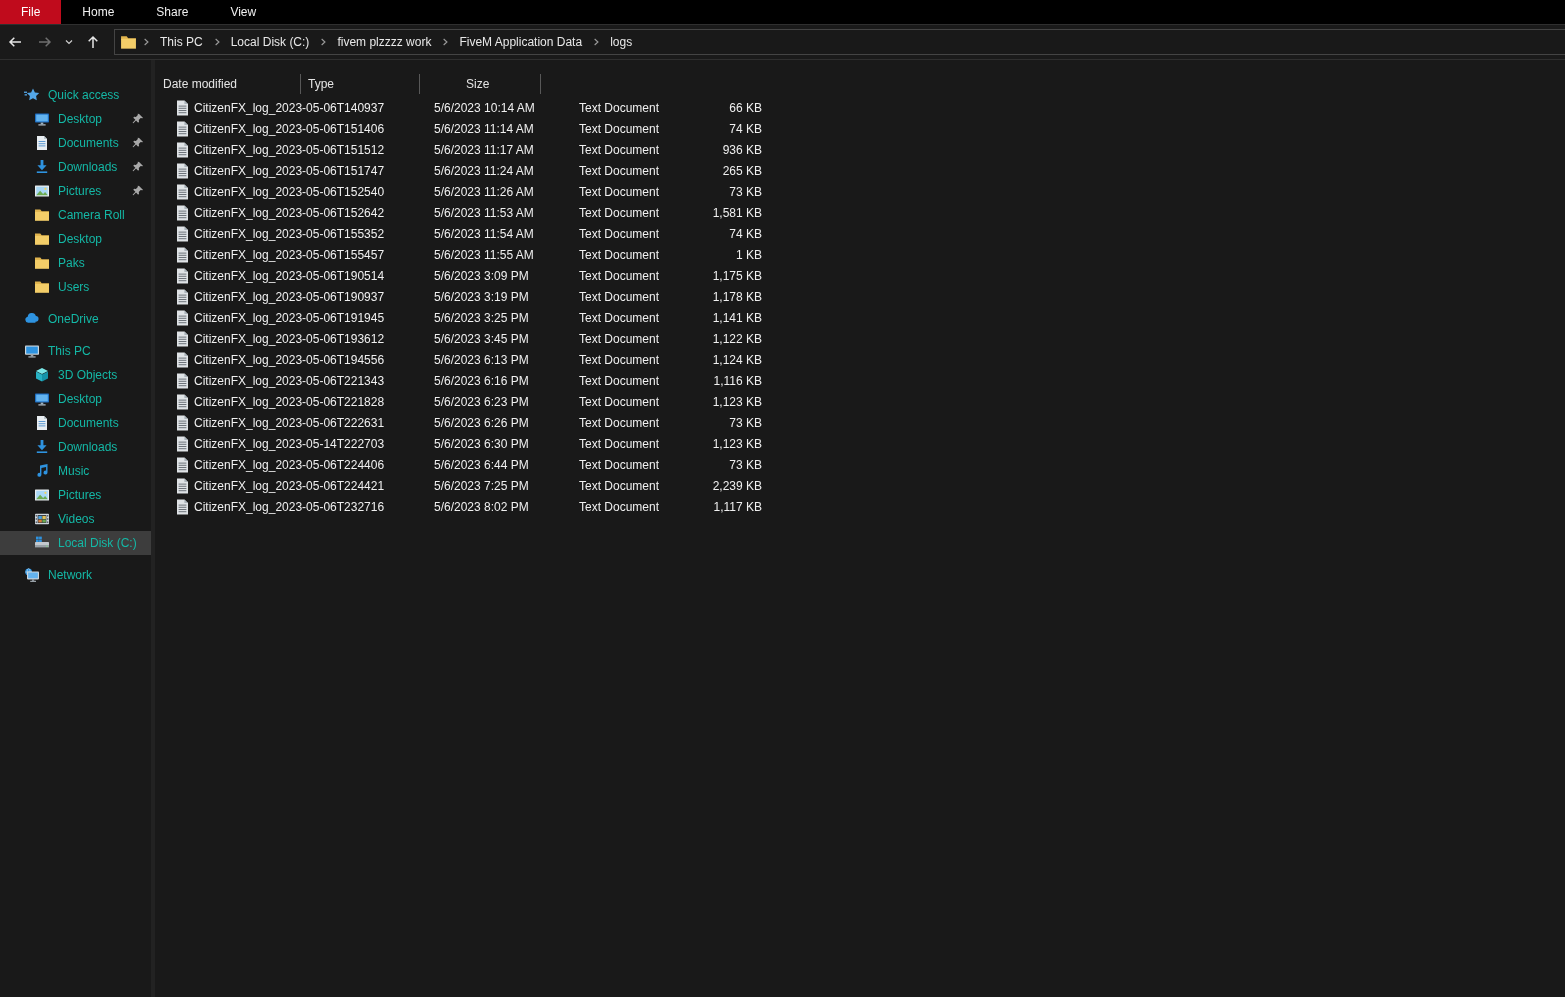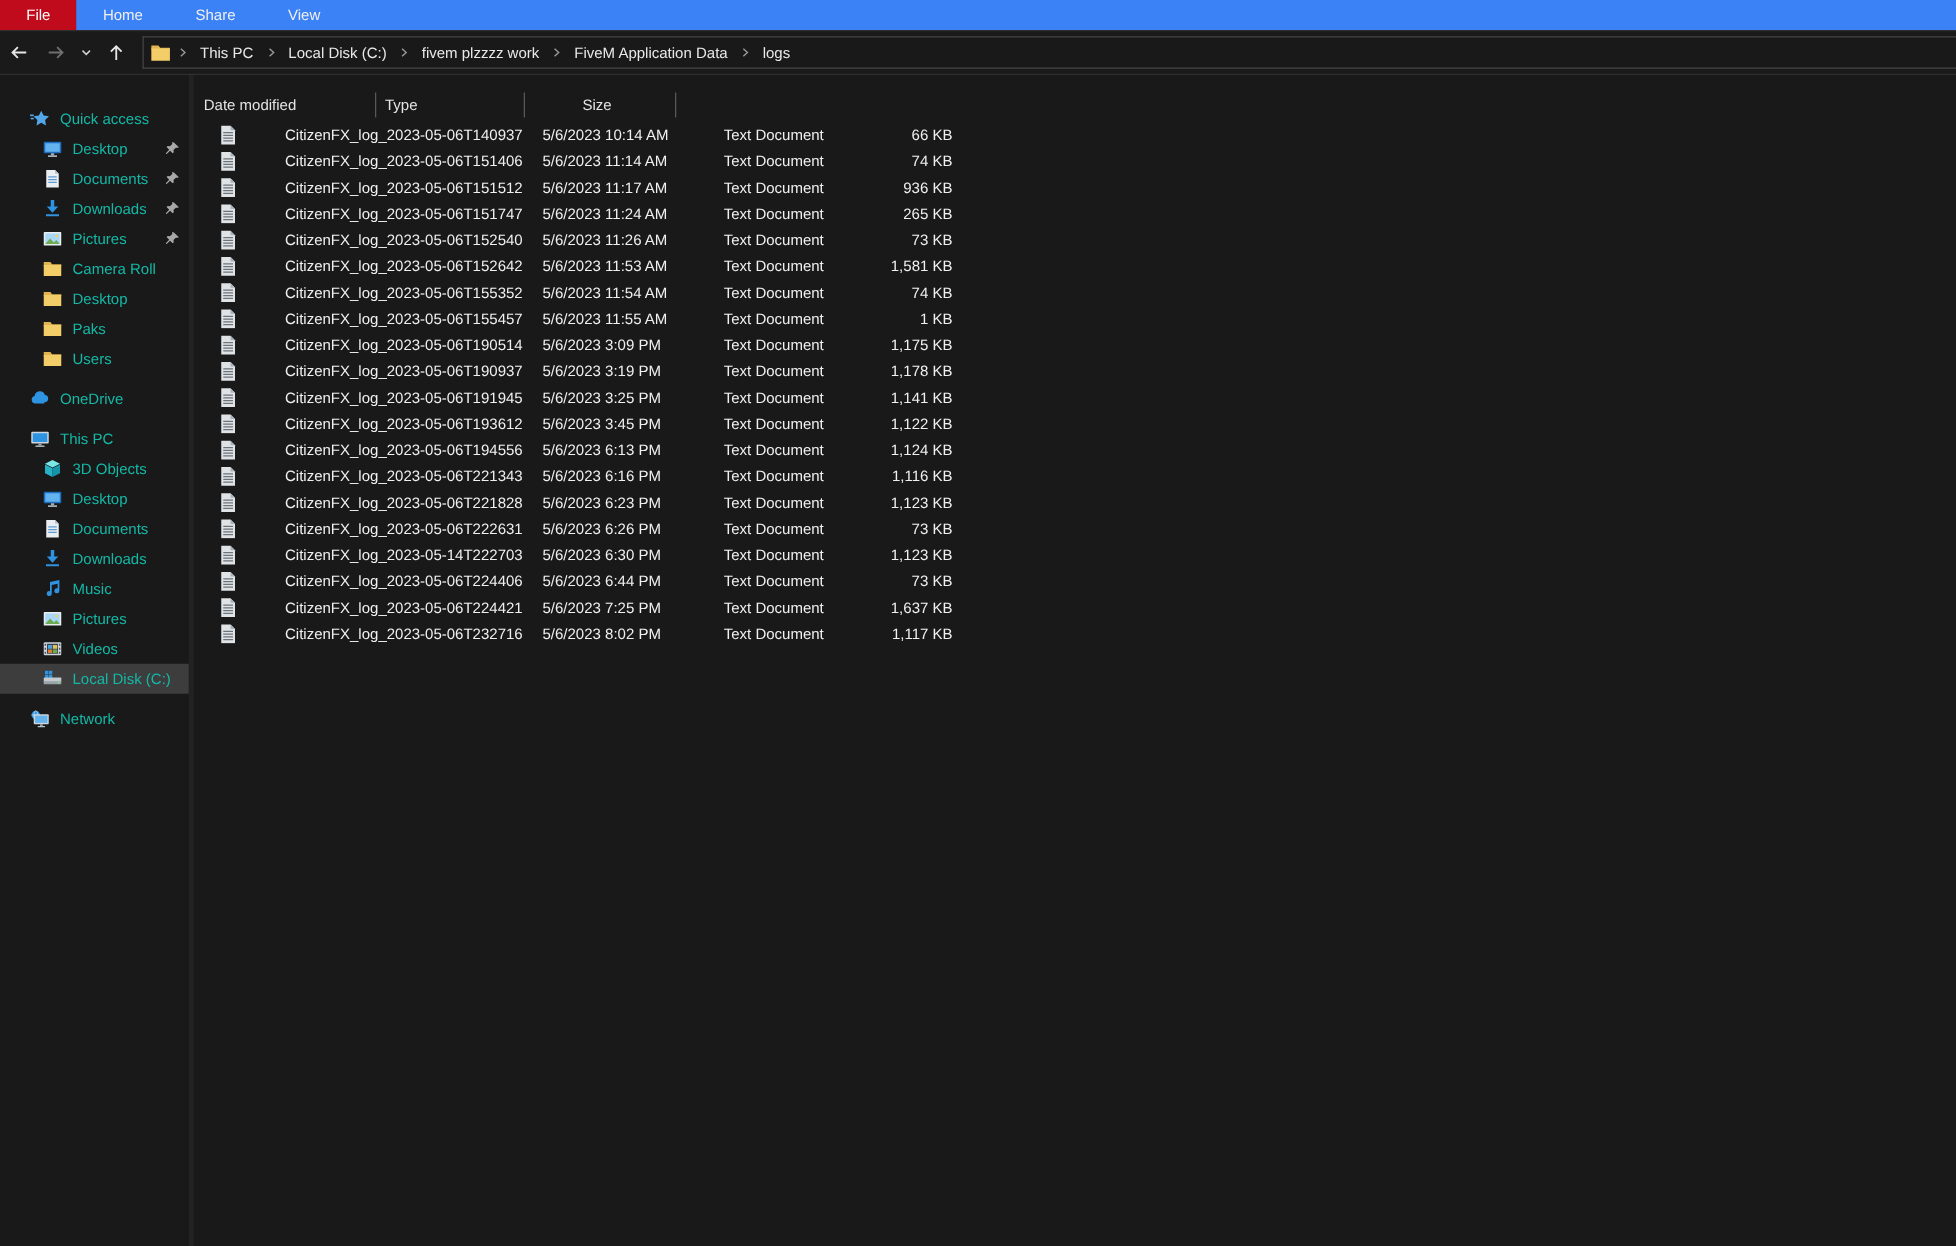--- a/index.html
+++ b/index.html
@@ -6,21 +6,21 @@
   html,body { width:1565px; height:997px; overflow:hidden; }
   body {
     background:#191919;
     font-family:"Liberation Sans", sans-serif;
     font-size:12px;
     color:#f0f0f0;
     -webkit-font-smoothing:antialiased;
   }
 
   
-  .ribbon { height:24px; background:#3b82f6; display:flex; align-items:stretch; }
+  .ribbon { height:24px; background:#000000; display:flex; align-items:stretch; }
   .rtab { display:flex; align-items:center; padding:0 21px; color:#f0f0f0; cursor:default; }
   .rtab.active { background:#c00b1c; color:#fff; padding:0 21px; }
 
   
   .navbar {
     height:36px; background:#1a1a1a;
     border-top:1px solid #2f2f2f; border-bottom:1px solid #2f2f2f;
     display:flex; align-items:center;
   }
   .nav-btn { width:30px; height:30px; display:flex; align-items:center; justify-content:center; flex:none; }
@@ -61,21 +61,21 @@
   .th::after { content:""; position:absolute; right:0; top:3px; bottom:3px; width:1px; background:#585858; }
   .th.c-name { width:271px; }
   .th.c-date { width:146px; padding-left:8px; }
   .th.c-type { width:119px; padding-left:7px; }
   .th.c-size { width:82px;  padding-left:7px;margin-left:39px; }
   .sort-caret { position:absolute; left:129px; top:1px; }
 
   .rows { }
   .row { display:flex; height:21px; align-items:center; cursor:default; }
   .c { white-space:nowrap; overflow:hidden; }
-  .c.name { width:271px; display:flex; align-items:center; padding-left:21px;gap:34px; }
+  .c.name { width:271px; display:flex; align-items:center; padding-left:21px; }
   .c.date { width:146px; padding-left:8px; color:#f0f0f0; }
   .c.type { width:119px; padding-left:7px; }
   .c.size { width:82px;  padding-right:11px; text-align:right; }
   .f-icon { width:13px; height:16px; flex:none; margin-right:5px; }
 
   .hidden-defs { position:absolute; width:0; height:0; overflow:hidden; }
 </style>
 </head>
 <body>
 
@@ -615,21 +615,21 @@
   </div>
         <div class="row">
     <div class="c name">
       <svg class="f-icon" viewBox="0 0 13 16">
               <use href="#sym-textdoc"></use>
             </svg>
       <span>CitizenFX_log_2023-05-06T224421</span>
     </div>
     <div class="c date">5/6/2023 7:25 PM</div>
     <div class="c type">Text Document</div>
-    <div class="c size">1,637 KB</div>
+    <div class="c size">2,239 KB</div>
   </div>
         <div class="row">
     <div class="c name">
       <svg class="f-icon" viewBox="0 0 13 16">
               <use href="#sym-textdoc"></use>
             </svg>
       <span>CitizenFX_log_2023-05-06T232716</span>
     </div>
     <div class="c date">5/6/2023 8:02 PM</div>
     <div class="c type">Text Document</div>

